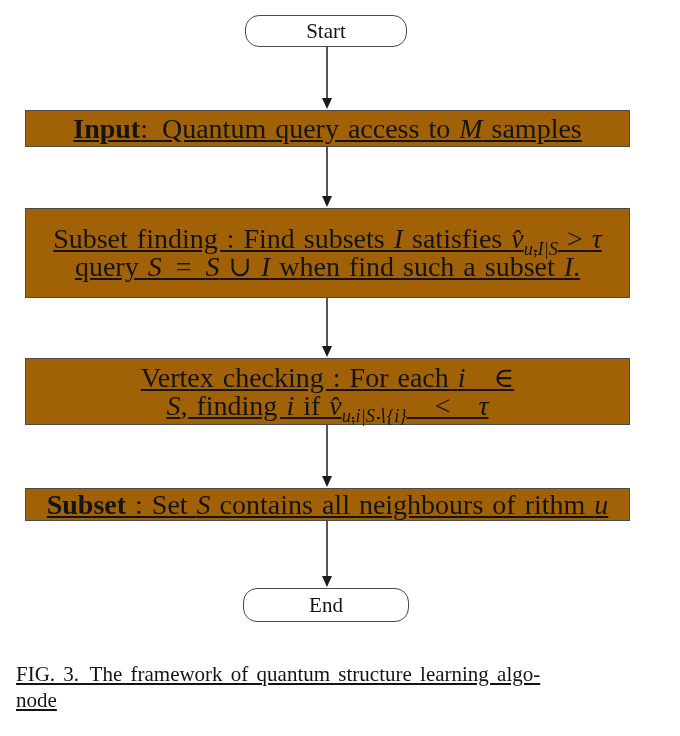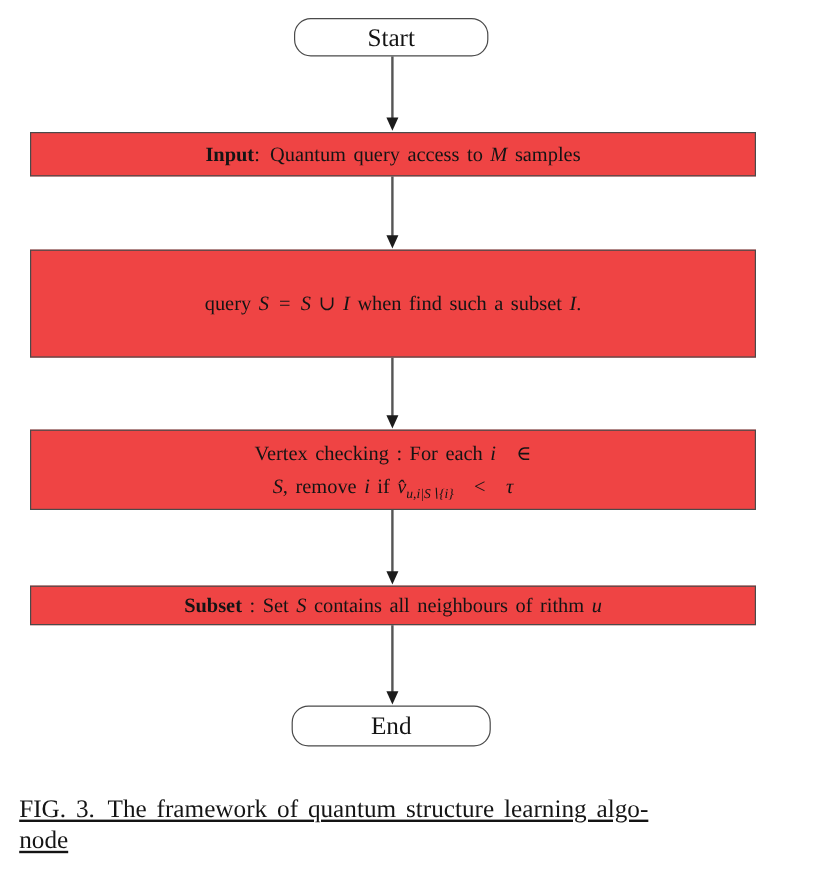--- a/index.html
+++ b/index.html
@@ -27,28 +27,29 @@
     justify-content: center;
     font-size: 21px;
     word-spacing: 2px;
   }
   .rect {
     position: absolute;
     box-sizing: border-box;
     left: 25px;
     width: 605px;
     border: 1.5px solid #4a4a4a;
-    background: #ef4444;
+    background: #a16207;
     display: flex;
     flex-direction: column;
     align-items: center;
     justify-content: center;
     text-align: center;
-    font-size: 17px;
+    font-size: 28px;
     word-spacing: 2px;
+    text-decoration: underline;
   }
   .rect .line {
     line-height: 28px;
     white-space: pre-wrap;
   }
   sub {
     font-size: 66%;
     line-height: 0;
   }
   .arrow {
@@ -105,31 +106,32 @@
   <div class="rect" style="top:110px; height:37px;">
     <div class="line"><span style="font-weight: 700;">Input</span><span>: Quantum query access to </span><span style="font-style: italic;">M</span><span> samples</span></div>
   </div>
 
   <div class="arrow" style="top:147px; height:60px;">
     <div class="arrow-line"></div>
     <div class="arrow-head"></div>
   </div>
 
   <div class="rect" style="top:208px; height:90px;">
+    <div class="line"><span>Subset finding : Find subsets </span><span style="font-style: italic;">I</span><span> satisfies </span><span style="font-style: italic;">v̂</span><sub style="font-style: italic;">u,I|S</sub><span> &gt; </span><span style="font-style: italic;">τ</span></div>
     <div class="line"><span>query </span><span style="font-style: italic;">S</span><span> = </span><span style="font-style: italic;">S</span><span> ∪ </span><span style="font-style: italic;">I</span><span> when find such a subset </span><span style="font-style: italic;">I</span><span>.</span></div>
   </div>
 
   <div class="arrow" style="top:298px; height:59px;">
     <div class="arrow-line"></div>
     <div class="arrow-head"></div>
   </div>
 
   <div class="rect" style="top:358px; height:67px;text-align:right;">
     <div class="line"><span>Vertex checking : For each </span><span style="font-style: italic;">i</span><span>  ∈</span></div>
-    <div class="line"><span style="font-style: italic;">S</span><span>, remove </span><span style="font-style: italic;">i</span><span> if </span><span style="font-style: italic;">v̂</span><sub style="font-style: italic;">u,i|S∖{i}</sub><span>  &lt;  </span><span style="font-style: italic;">τ</span></div>
+    <div class="line"><span style="font-style: italic;">S</span><span>, finding </span><span style="font-style: italic;">i</span><span> if </span><span style="font-style: italic;">v̂</span><sub style="font-style: italic;">u,i|S∖{i}</sub><span>  &lt;  </span><span style="font-style: italic;">τ</span></div>
   </div>
 
   <div class="arrow" style="top:425px; height:62px;">
     <div class="arrow-line"></div>
     <div class="arrow-head"></div>
   </div>
 
   <div class="rect" style="top:488px; height:33px;">
     <div class="line"><span style="font-weight: 700;">Subset</span><span> : Set </span><span style="font-style: italic;">S</span><span> contains all neighbours of rithm </span><span style="font-style: italic;">u</span></div>
   </div>

